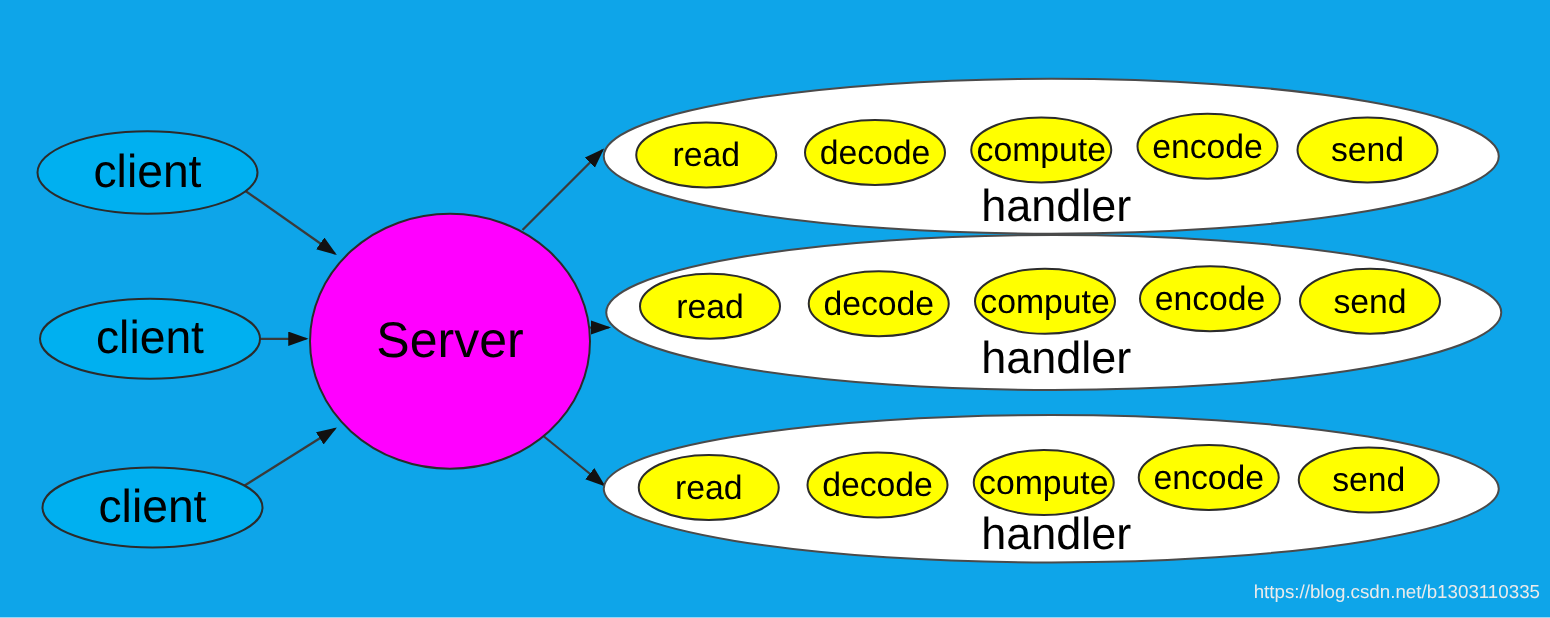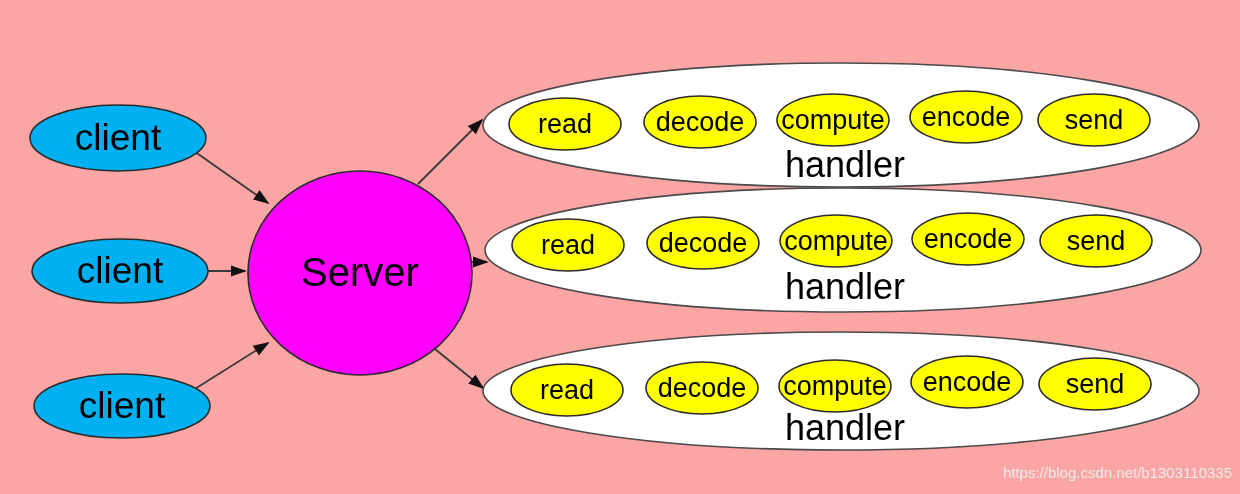--- a/index.html
+++ b/index.html
@@ -8,21 +8,21 @@
     padding: 0;
     background: #ffffff;
   }
   body {
     font-family: "Liberation Sans", sans-serif;
   }
   #canvas {
     position: relative;
     width: 1240px;
     height: 494px;
-    background: #fca5a5;
+    background: #0ea5e9;
     overflow: hidden;
   }
   #diagram-svg {
     position: absolute;
     left: 0;
     top: 0;
     width: 1240px;
     height: 494px;
   }
   .node-label {

